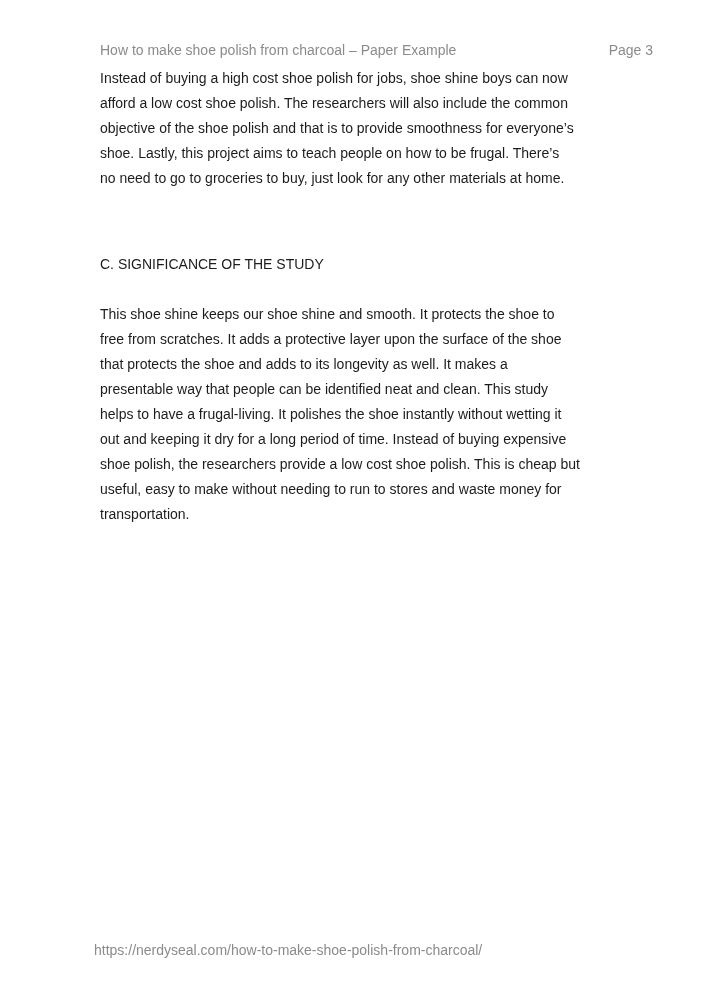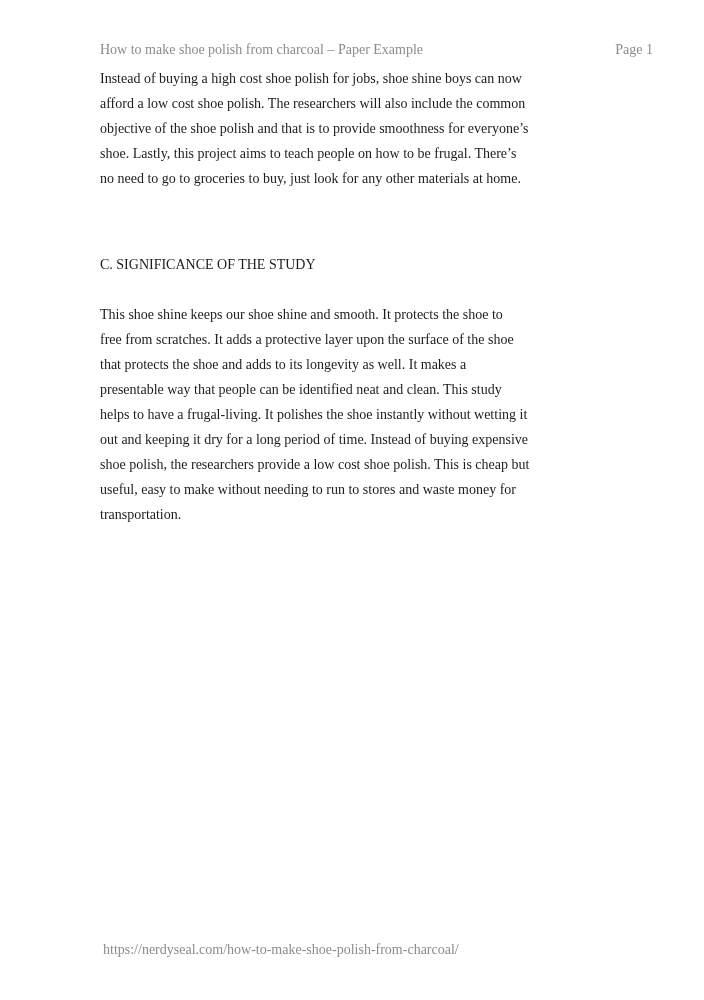--- a/index.html
+++ b/index.html
@@ -5,21 +5,21 @@
   html, body {
     margin: 0;
     padding: 0;
     background: #ffffff;
   }
   .page {
     position: relative;
     width: 704px;
     height: 1000px;
     background: var(--page-bg, #ffffff);
-    font-family: Liberation Serif, serif;
+    font-family: Liberation Sans, sans-serif;
     overflow: hidden;
   }
   .doc-header {
     position: absolute;
     left: 100px;
     right: 51px;
     top: 42px;
     display: flex;
     justify-content: space-between;
     align-items: baseline;
@@ -34,36 +34,36 @@
     font-size: 14px;
     line-height: 25px;
     color: var(--text, #1c1c1c);
     white-space: pre;
   }
   .para-1 { top: 66px; }
   .section-heading { top: 252px; }
   .para-2 { top: 302px; }
   .doc-footer {
     position: absolute;
-    left: 103px;
+    left: 94px;
     top: 942px;
     font-size: 14px;
     line-height: 16px;
     color: var(--muted, #8b8b8b);
     white-space: pre;
   }
 </style>
 </head>
 <body>
 
 <div class="page">
 
   <div class="doc-header">
     <span>How to make shoe polish from charcoal – Paper Example</span>
-    <span>Page 1</span>
+    <span>Page 3</span>
   </div>
 
   <div class="para para-1">Instead of buying a high cost shoe polish for jobs, shoe shine boys can now
 afford a low cost shoe polish. The researchers will also include the common
 objective of the shoe polish and that is to provide smoothness for everyone’s
 shoe. Lastly, this project aims to teach people on how to be frugal. There’s
 no need to go to groceries to buy, just look for any other materials at home.</div>
 
   <div class="para para-2">This shoe shine keeps our shoe shine and smooth. It protects the shoe to
 free from scratches. It adds a protective layer upon the surface of the shoe

